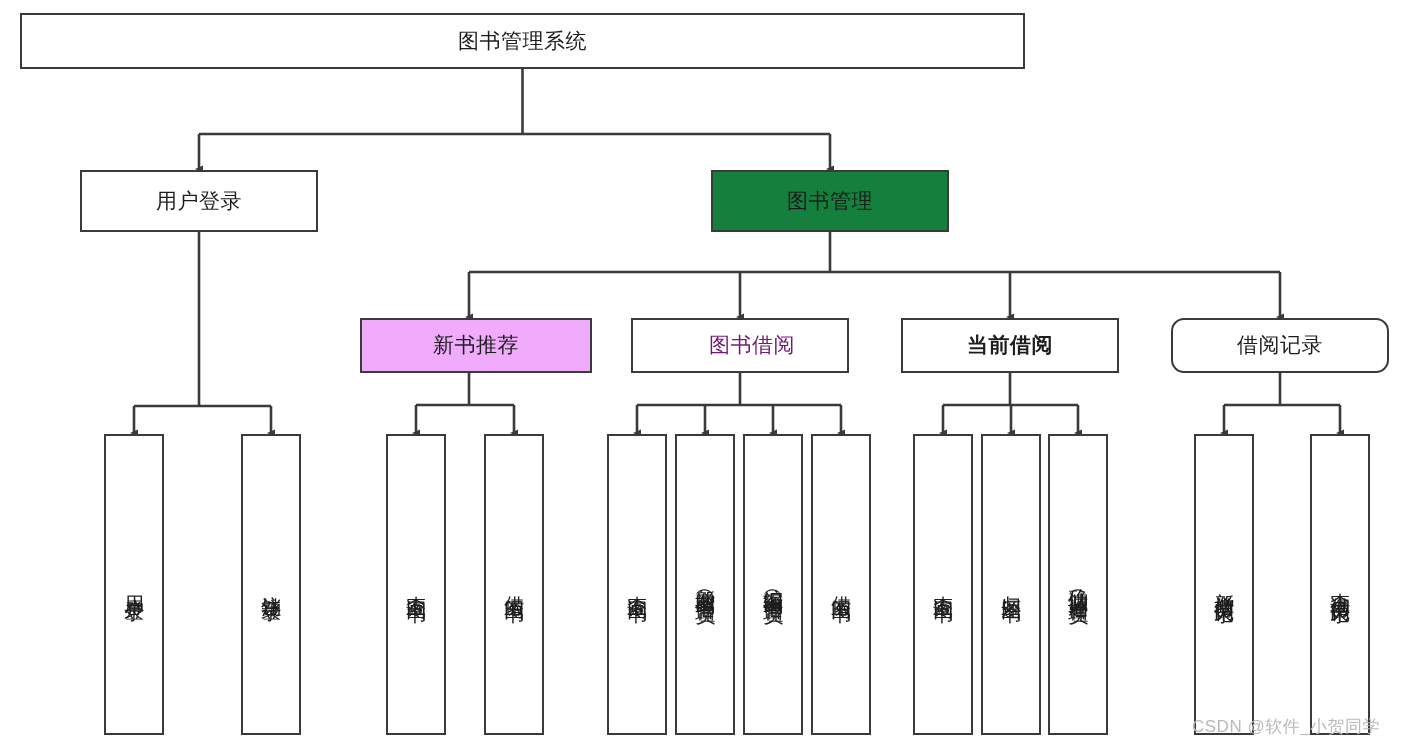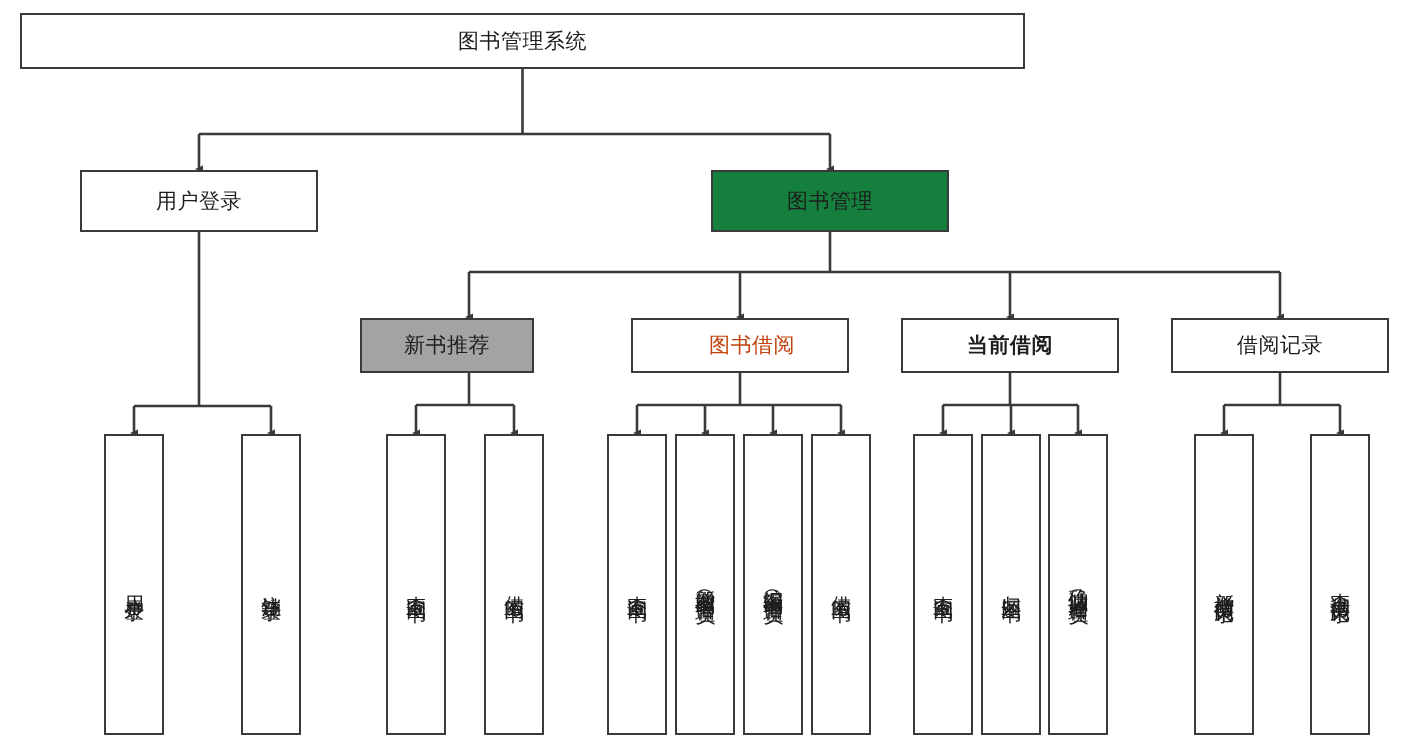--- a/index.html
+++ b/index.html
@@ -112,30 +112,30 @@
   <div id="node-layer">
       <div class="node-box" style="left: 20px; top: 13px; width: 1005px; height: 56px; border-color: rgb(58, 58, 58); background: rgb(255, 255, 255);">
         <span class="node-label" style="color: rgb(29, 29, 29);">图书管理系统</span>
       </div>
       <div class="node-box" style="left: 80px; top: 170px; width: 238px; height: 62px; border-color: rgb(58, 58, 58); background: rgb(255, 255, 255);">
         <span class="node-label" style="color: rgb(29, 29, 29);">用户登录</span>
       </div>
       <div class="node-box" style="left: 711px; top: 170px; width: 238px; height: 62px; border-color: rgb(58, 58, 58); background: #15803d;">
         <span class="node-label" style="color: rgb(29, 29, 29);">图书管理</span>
       </div>
-      <div class="node-box" style="left: 360px; top: 318px; width: 174px; height: 55px; border-color: rgb(58, 58, 58); background: #a3a3a3;">
+      <div class="node-box" style="left: 360px; top: 318px; width: 232px; height: 55px; border-color: rgb(58, 58, 58); background: #f0abfc;">
         <span class="node-label" style="color: rgb(29, 29, 29);">新书推荐</span>
       </div>
       <div class="node-box" style="left: 631px; top: 318px; width: 218px; height: 55px; border-color: rgb(58, 58, 58); background: rgb(255, 255, 255);">
-        <span class="node-label" style="color: #c2410c; margin-left: 24px;">图书借阅</span>
+        <span class="node-label" style="color: #701a75; margin-left: 24px;">图书借阅</span>
       </div>
       <div class="node-box" style="left: 901px; top: 318px; width: 218px; height: 55px; border-color: rgb(58, 58, 58); background: rgb(255, 255, 255); font-weight: bold;">
         <span class="node-label" style="color: rgb(29, 29, 29);">当前借阅</span>
       </div>
-      <div class="node-box" style="left: 1171px; top: 318px; width: 218px; height: 55px; border-color: rgb(58, 58, 58); background: rgb(255, 255, 255);">
+      <div class="node-box" style="left: 1171px; top: 318px; width: 218px; height: 55px; border-color: rgb(58, 58, 58); background: rgb(255, 255, 255); border-radius: 13px;">
         <span class="node-label" style="color: rgb(29, 29, 29);">借阅记录</span>
       </div>
       <div class="node-box vertical" style="left: 104px; top: 434px; width: 60px; height: 301px; border-color: rgb(58, 58, 58); background: rgb(255, 255, 255);">
         <span class="node-label" style="color: rgb(29, 29, 29);">用户登录</span>
       </div>
       <div class="node-box vertical" style="left: 241px; top: 434px; width: 60px; height: 301px; border-color: rgb(58, 58, 58); background: rgb(255, 255, 255);">
         <span class="node-label" style="color: rgb(29, 29, 29);">注销登录</span>
       </div>
       <div class="node-box vertical" style="left: 386px; top: 434px; width: 60px; height: 301px; border-color: rgb(58, 58, 58); background: rgb(255, 255, 255);">
         <span class="node-label" style="color: rgb(29, 29, 29);">查询图书</span>
@@ -165,14 +165,15 @@
         <span class="node-label" style="color: rgb(29, 29, 29);">确认归还（管理员）</span>
       </div>
       <div class="node-box vertical" style="left: 1194px; top: 434px; width: 60px; height: 301px; border-color: rgb(58, 58, 58); background: rgb(255, 255, 255);">
         <span class="node-label" style="color: rgb(29, 29, 29);">新增借阅记录</span>
       </div>
       <div class="node-box vertical" style="left: 1310px; top: 434px; width: 60px; height: 301px; border-color: rgb(58, 58, 58); background: rgb(255, 255, 255);">
         <span class="node-label" style="color: rgb(29, 29, 29);">查询借阅记录</span>
       </div>
     </div>
 
+  <div class="watermark" style="left:1192px; top:715px;">CSDN @软件_小贺同学</div>
 
 </div>
 
 </body></html>

